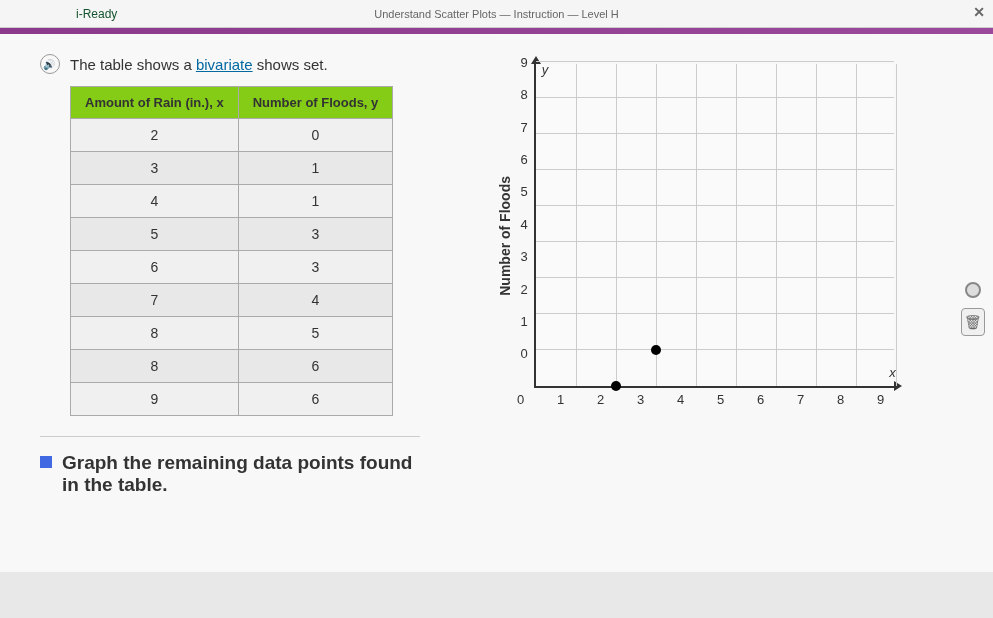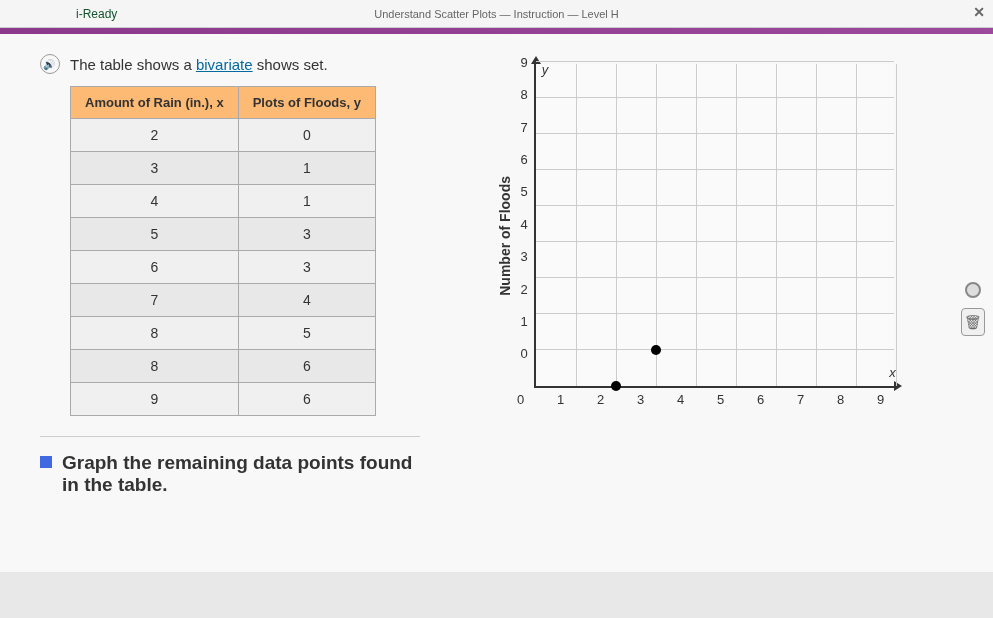--- a/index.html
+++ b/index.html
@@ -14,21 +14,21 @@
     
     .content { display: flex; padding: 20px 40px; gap: 40px; background: #f8f8f8; height: calc(100% - 80px); }
     
     .left-panel { flex: 0 0 380px; }
     .instruction-row { display: flex; align-items: center; gap: 10px; margin-bottom: 12px; }
     .audio-icon { width: 20px; height: 20px; border-radius: 50%; border: 1px solid #999; display: flex; align-items: center; justify-content: center; font-size: 10px; color: #666; cursor: pointer; }
     .instruction-text { font-size: 15px; color: #333; }
     .bivariate { text-decoration: underline; color: #0369a1; font-weight: 400; }
     
     .data-table { border-collapse: collapse; margin-left: 30px; border: 1px solid #aaa; }
-    .data-table th { background: #fdba74; padding: 8px 14px; font-size: 13px; font-weight: bold; color: #333; border: 1px solid #aaa; text-align: center; }
+    .data-table th { background: #84cc16; padding: 8px 14px; font-size: 13px; font-weight: bold; color: #333; border: 1px solid #aaa; text-align: center; }
     .data-table td { padding: 8px 14px; font-size: 14px; color: #333; border: 1px solid #aaa; text-align: center; background: #f0f0f0; }
     .data-table tr:nth-child(even) td { background: #e8e8e8; }
     
     .task-row { display: flex; align-items: flex-start; gap: 10px; margin-top: 20px; padding-top: 15px; border-top: 1px solid #ccc; }
     .task-icon { width: 12px; height: 12px; background: #4169E1; margin-top: 4px; flex-shrink: 0; }
     .task-text { font-size: 19px; font-weight: bold; color: #333; }
     
     .right-panel { flex: 1; display: flex; align-items: flex-start; justify-content: center; padding-top: 10px; }
     
     .chart-container { position: relative; display: flex; }
@@ -74,21 +74,21 @@
       <span class="audio-icon">🔊</span>
       <span class="instruction-text">
         <span>The table shows a </span><span class="bivariate">bivariate</span><span> shows set.</span>
       </span>
     </div>
 
     <table class="data-table">
       <thead>
         <tr>
           <th>Amount of Rain (in.), x</th>
-          <th>Plots of Floods, y</th>
+          <th>Number of Floods, y</th>
         </tr>
       </thead>
       <tbody id="table-body">
           <tr>
             <td>2</td>
             <td>0</td>
           </tr>
           <tr>
             <td>3</td>
             <td>1</td>

